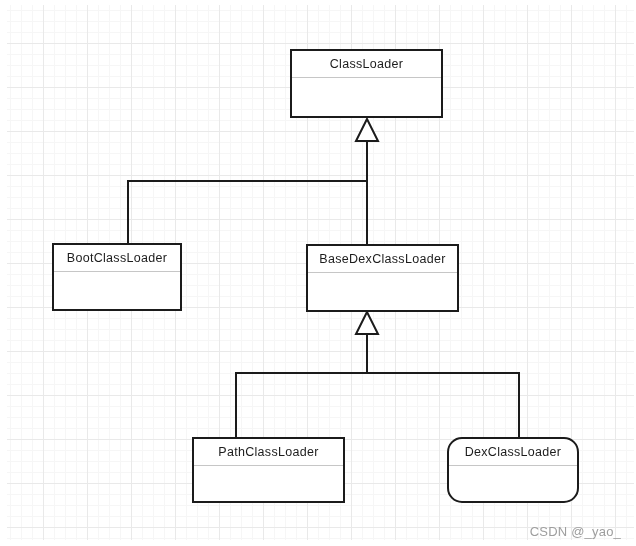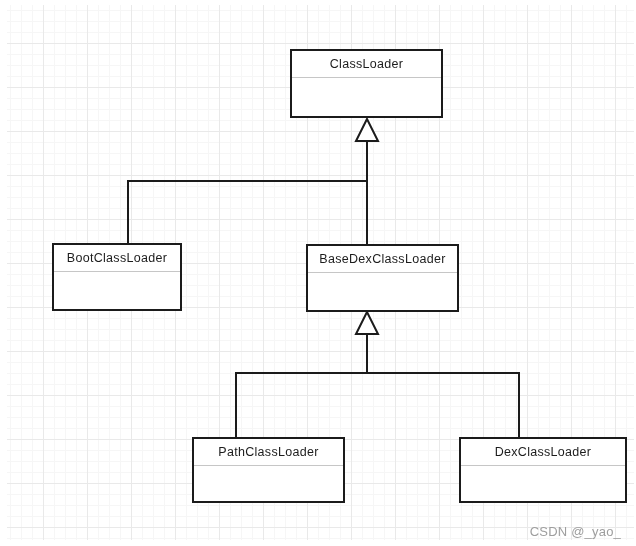--- a/index.html
+++ b/index.html
@@ -101,20 +101,20 @@
   <div class="uml-box" style="left:306px; top:244px; width:153px; height:68px;">
     <div class="uml-title">BaseDexClassLoader</div>
     <div class="uml-body"></div>
   </div>
 
   <div class="uml-box" style="left:160px; top:437px; width:153px; height:66px;margin-left:32px;">
     <div class="uml-title">PathClassLoader</div>
     <div class="uml-body"></div>
   </div>
 
-  <div class="uml-box" style="left:459px; top:437px; width:168px; height:66px;">
+  <div class="uml-box" style="left:447px; top:437px; width:132px; height:66px;border-radius:15px;">
     <div class="uml-title">DexClassLoader</div>
     <div class="uml-body"></div>
   </div>
 
   <div class="watermark">CSDN @_yao_</div>
 
 </div>
 
 </body></html>

